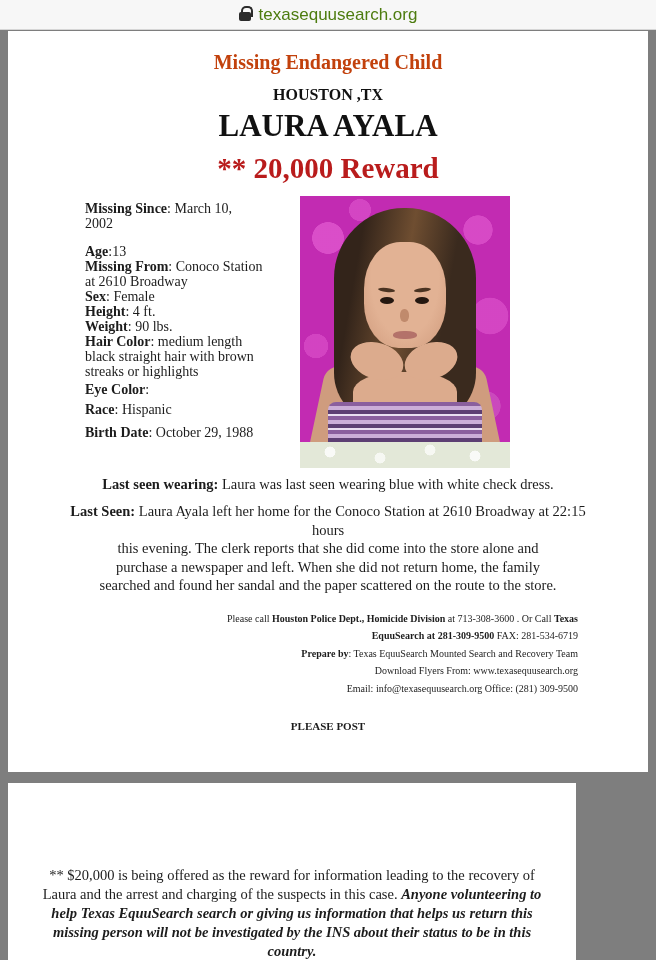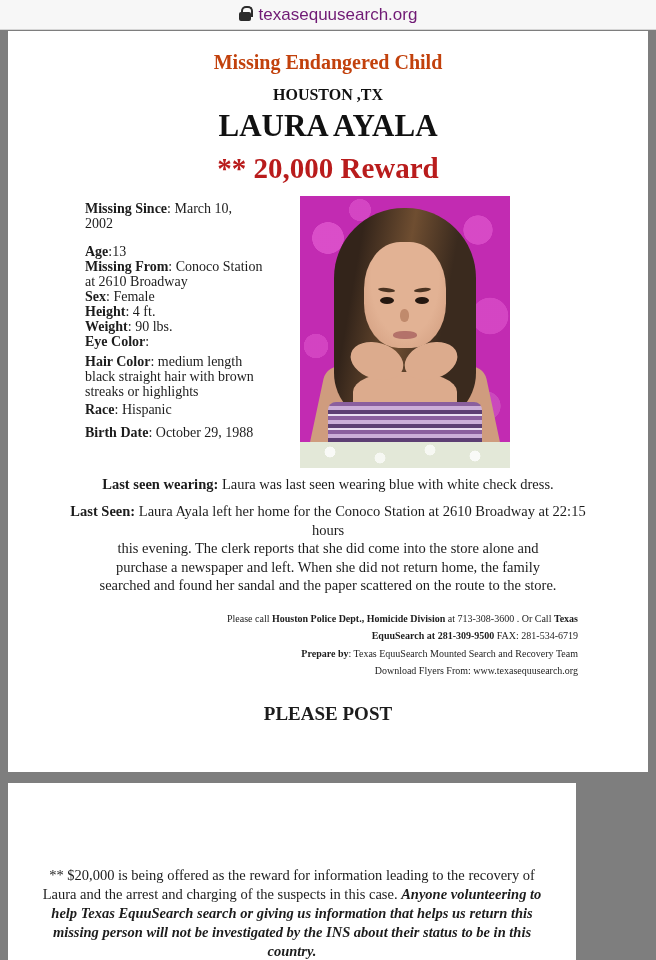--- a/index.html
+++ b/index.html
@@ -12,21 +12,21 @@
     overflow:hidden;
     position:relative;
   }
 
   
   .statusbar {
     position:absolute; top:0; left:0; width:656px; height:30px;
     background:#f7f7f7; border-bottom:1px solid #d6d6d6;
     display:flex; align-items:center; justify-content:center; gap:8px;
     font-family:"Liberation Sans","DejaVu Sans",sans-serif;
-    font-size:17px; color:#701a75;
+    font-size:17px; color:#4d7c0f;
   }
   .lock {
     display:inline-block; width:12px; height:9px; background:#2b2b2b;
     border-radius:2px; position:relative; top:2px;
   }
   .lock::before {
     content:""; position:absolute; top:-6px; left:2px;
     width:8px; height:9px;
     border:2px solid #2b2b2b; border-bottom:none;
     border-radius:5px 5px 0 0;
@@ -108,21 +108,21 @@
       radial-gradient(circle 9px at 80px 16px,  rgba(255,255,255,.7) 60%, transparent 62%),
       radial-gradient(circle 9px at 130px 8px,  rgba(255,255,255,.7) 60%, transparent 62%),
       radial-gradient(circle 9px at 175px 14px, rgba(255,255,255,.8) 60%, transparent 62%),
       #e3e8d8;
   }
 
   
   .lsw     { margin:7px 0 0;  text-align:center; font-size:14.5px; line-height:18px; }
   .lseen   { width:520px; margin:9px auto 0; text-align:center; font-size:14.5px; line-height:18.5px; }
   .contact { width:500px; margin:15px auto 0; text-align:right; font-size:10px; line-height:17.5px; }
-  .post    { margin:23px 0 16px; text-align:center; font-weight:bold; font-size:19px; }
+  .post    { margin:23px 0 16px; text-align:center; font-weight:bold; font-size:11px; }
 
   
   .note {
     width:510px; margin:0 auto; padding-top:83px;
     text-align:center; font-size:14.5px; line-height:19px;
   }
   .note .em { font-weight:bold; font-style:italic; }
   b { font-weight:bold; }
 </style>
 </head>
@@ -142,22 +142,22 @@
 
   <div class="row">
 
     <div class="details">
       <div class="d-row r0"><b>Missing Since</b><span>: March 10, 2002</span></div>
       <div class="d-row r1"><b>Age</b><span>:13</span></div>
       <div class="d-row r2"><b>Missing From</b><span>: Conoco Station at 2610 Broadway</span></div>
       <div class="d-row r3"><b>Sex</b><span>: Female</span></div>
       <div class="d-row r4"><b>Height</b><span>: 4 ft.</span></div>
       <div class="d-row r5"><b>Weight</b><span>: 90 lbs.</span></div>
+      <div class="d-row r7"><b>Hair Color</b><span>: medium length black straight hair with brown streaks or highlights</span></div>
       <div class="d-row r6"><b>Eye Color</b><span>:</span></div>
-      <div class="d-row r7"><b>Hair Color</b><span>: medium length black straight hair with brown streaks or highlights</span></div>
       <div class="d-row r8"><b>Race</b><span>: Hispanic</span></div>
       <div class="d-row r10"><b>Birth Date</b><span>: October 29, 1988</span></div>
     </div>
 
     <div class="photo" title="Portrait of young girl with long dark brown hair, chin resting on her hands, wearing a purple striped top, magenta patterned background">
       <div class="ph-arm-l"></div>
       <div class="ph-arm-r"></div>
       <div class="ph-hair"></div>
       <div class="ph-chest"></div>
       <div class="ph-face"></div>
@@ -178,21 +178,21 @@
 
   <p class="lseen"><b>Last Seen:</b><span> Laura Ayala left her home for the Conoco Station at 2610 Broadway at 22:15 hours</span><br>
     <span>this evening. The clerk reports that she did come into the store alone and</span><br>
     <span>purchase a newspaper and left. When she did not return home, the family</span><br>
     <span>searched and found her sandal and the paper scattered on the route to the store.</span></p>
 
   <p class="contact"><span>Please call </span><b>Houston Police Dept., Homicide Division</b><span> at 713-308-3600 . Or Call </span><b>Texas</b><br>
     <b>EquuSearch at 281-309-9500</b><span> FAX: 281-534-6719</span><br>
     <b>Prepare by</b><span>: Texas EquuSearch Mounted Search and Recovery Team</span><br>
     <span>Download Flyers From: www.texasequusearch.org</span><br>
-    </p>
+    <span>Email: info@texasequusearch.org Office: (281) 309-9500</span></p>
 
   <div class="post">PLEASE POST</div>
 </div>
 
 <div class="card2">
   <p class="note"><span>** $20,000 is being offered as the reward for information leading to the recovery of Laura and</span>
     <span>the arrest and charging of the suspects in this case. </span><span class="em">Anyone volunteering to help Texas</span>
     <span class="em">EquuSearch search or giving us information that helps us return this missing person will not</span>
     <span class="em">be investigated by the INS about their status to be in this country.</span></p>
 </div>

